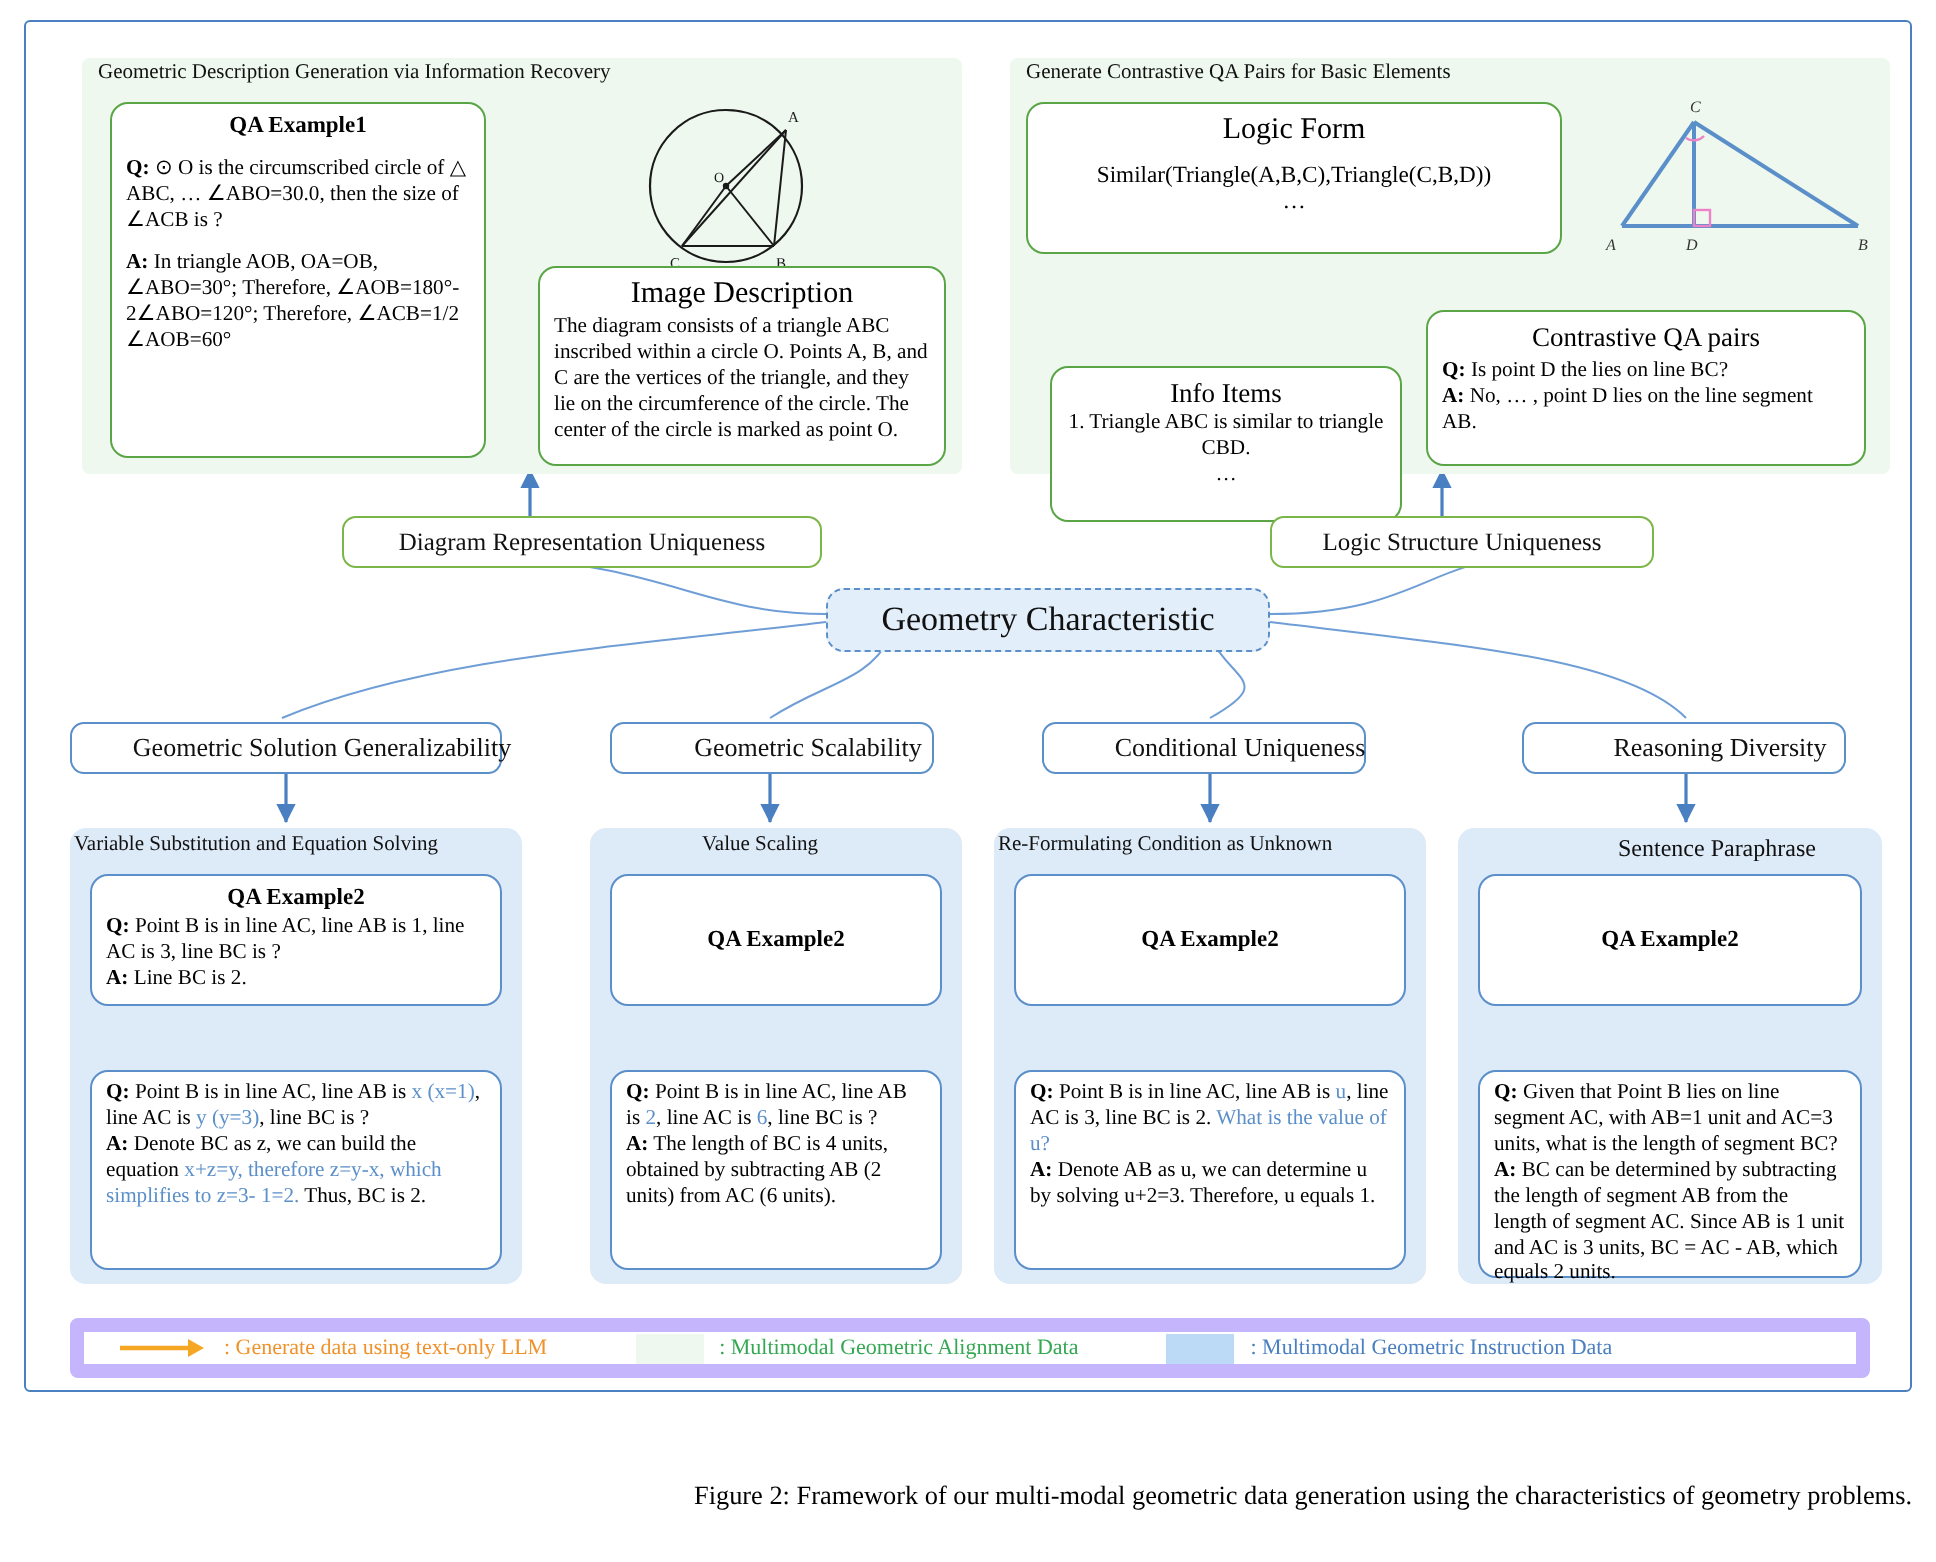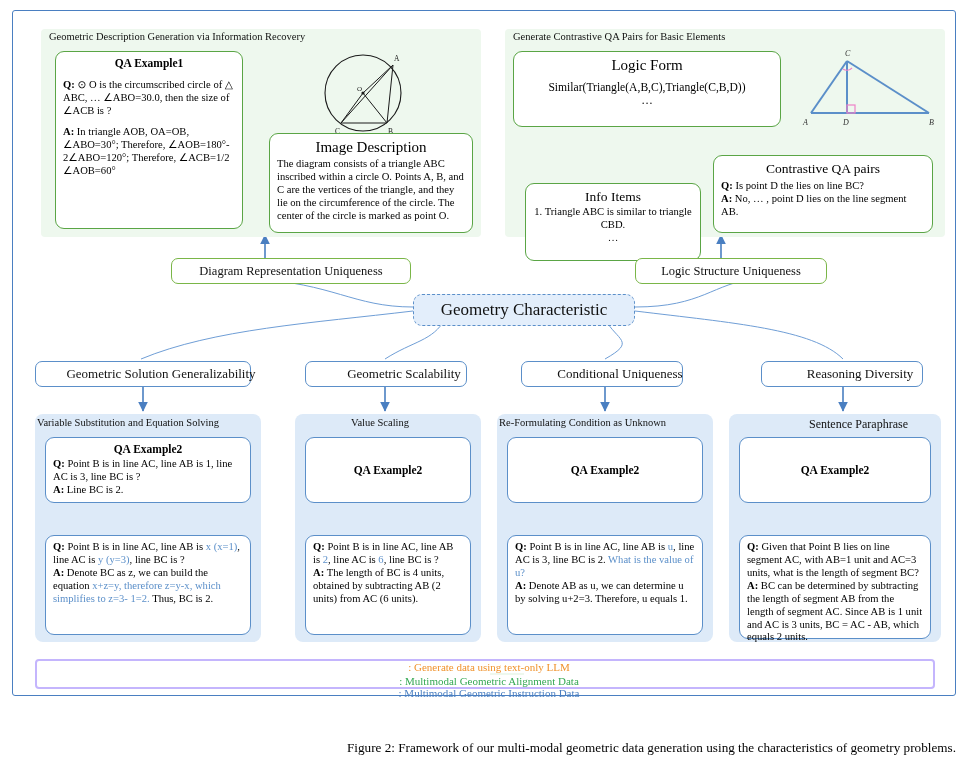--- a/index.html
+++ b/index.html
@@ -115,24 +115,24 @@
     position: absolute; left: 0; top: 0;
     width: 944px; height: 686px;
     pointer-events: none;
   }
 
   
   #legend {
     position: absolute;
     left: 22px; top: 648px;
     width: 900px; height: 30px;
-    border: 2px solid #c4b5fd;
+    border: 7px solid #c4b5fd;
     border-radius: 4px;
     background: #fff;
-    display: flex; align-items: center; flex-direction: column;
+    display: flex; align-items: center;
   }
   .lg-arrow { margin-left: 16px; }
   .lg-text-o { color: #f0922b; font-size: 11px; margin-left: 8px; white-space: nowrap; }
   .lg-sw-green { width: 34px; height: 15px; background: #eef8ee; margin-left: 44px; border: 1px solid #eef8ee;}
   .lg-text-g { color: #35a853; font-size: 11px; margin-left: 8px; white-space: nowrap; }
   .lg-sw-blue { width: 34px; height: 15px; background: #bcd9f5; margin-left: 44px; }
   .lg-text-b { color: #4a7fc1; font-size: 11px; margin-left: 8px; white-space: nowrap; }
 
   #figcap {
     position: absolute;

